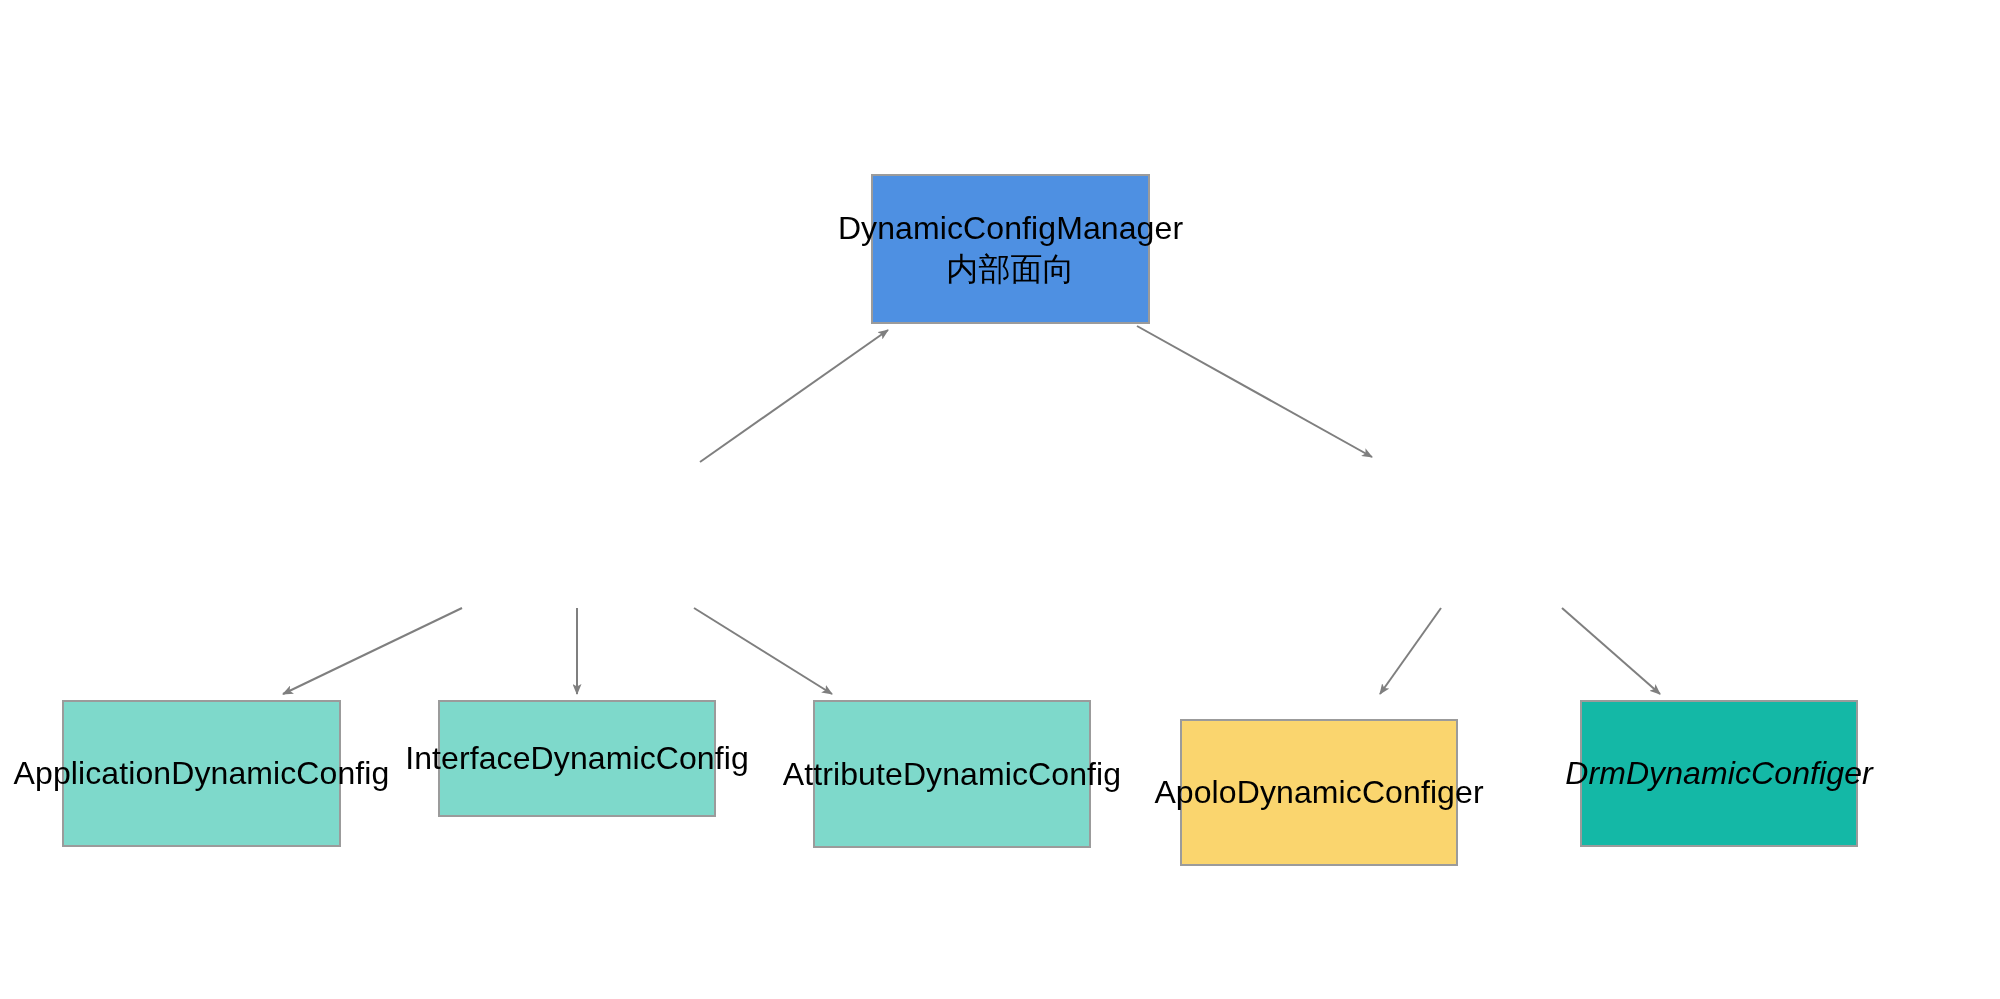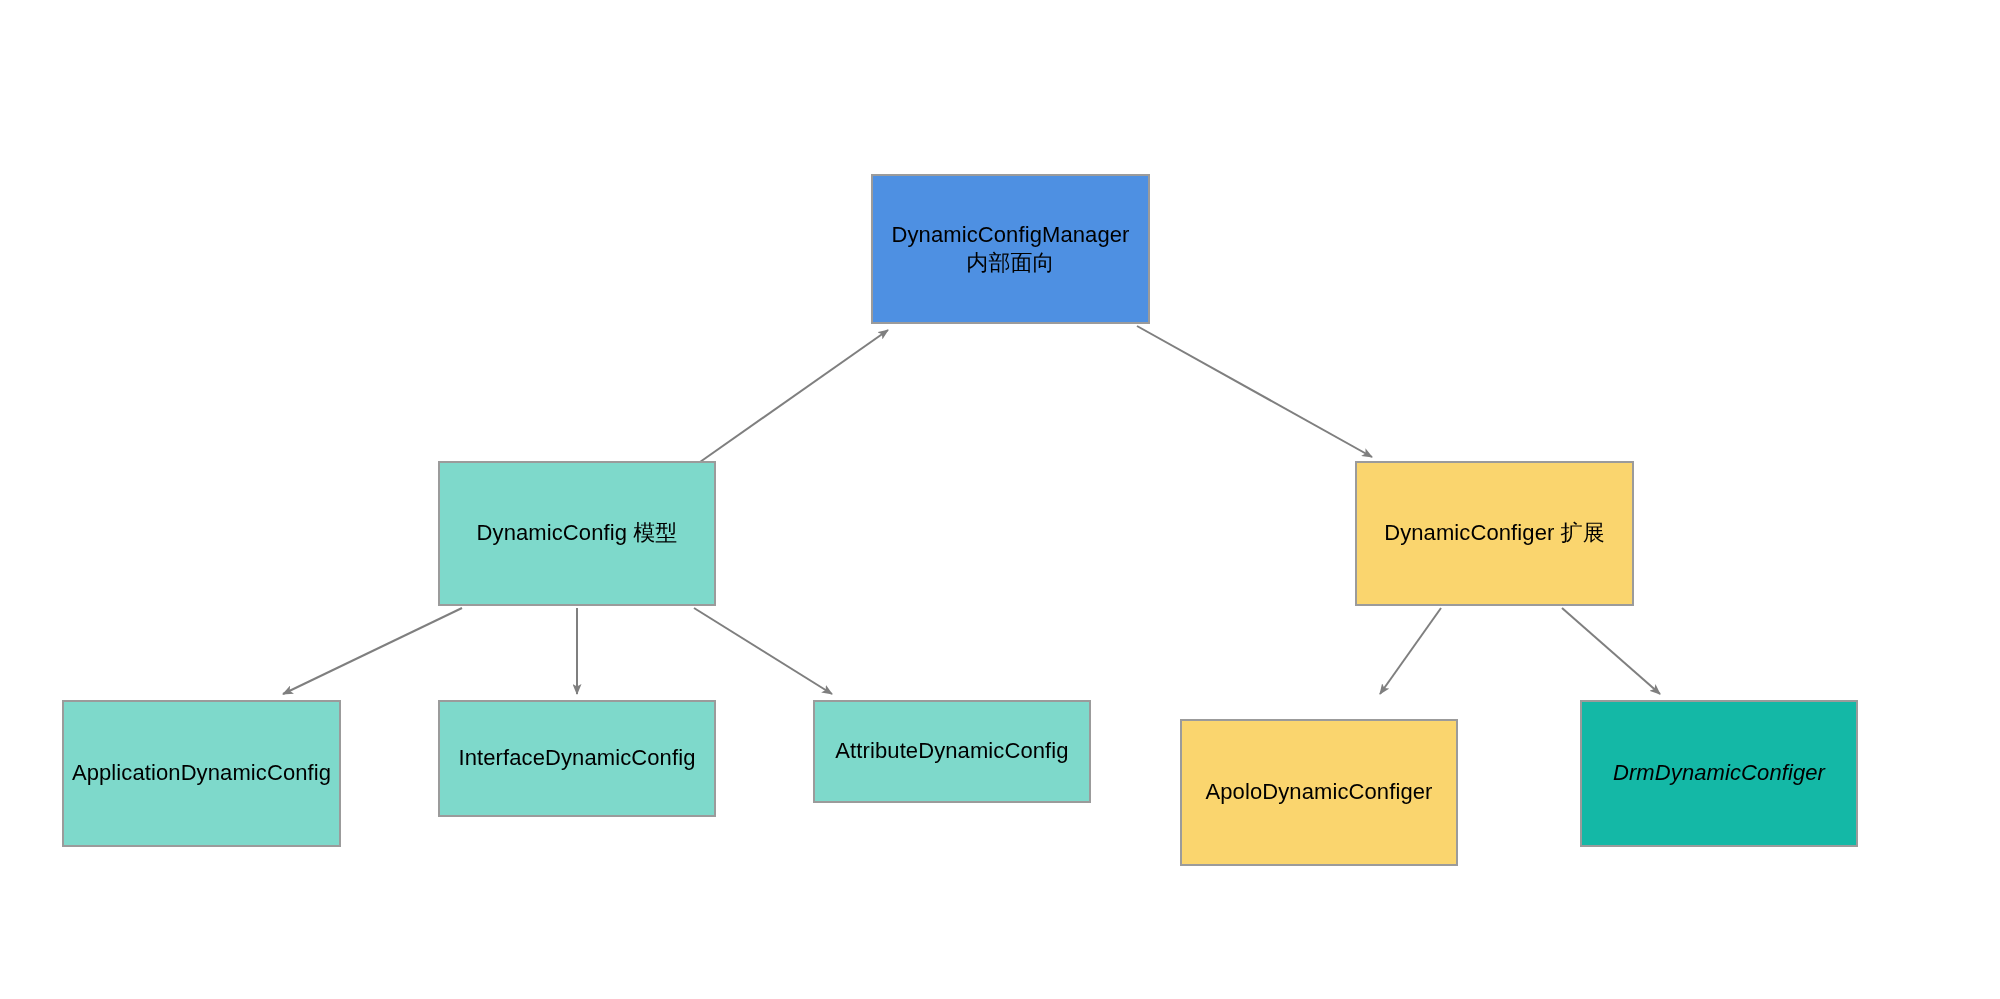--- a/index.html
+++ b/index.html
@@ -30,21 +30,21 @@
   .node-box {
     position: absolute;
     box-sizing: border-box;
     border: 2px solid #9b9b9b;
     display: flex;
     align-items: center;
     justify-content: center;
     text-align: center;
     color: #000000;
     font-family: "Liberation Sans", "DejaVu Sans", sans-serif;
-    font-size: 22px;
+    font-size: 32px;
     line-height: 1.28;
     letter-spacing: 0.1px;
     white-space: pre-line;
     user-select: none;
   }
   .node-label {
     display: block;
     padding: 0 8px;
     white-space: pre-line;
   }
@@ -69,37 +69,31 @@
         <line x1="1441" y1="608" x2="1380" y2="694" stroke="#7f7f7f" stroke-width="2" marker-end="url(#arrowhead)"></line>
         <line x1="1562" y1="608" x2="1660" y2="694" stroke="#7f7f7f" stroke-width="2" marker-end="url(#arrowhead)"></line>
       </g>
   </svg>
 
   <div class="node-box" id="node-root" style="left: 871px; top: 174px; width: 279px; height: 150px; background: rgb(78, 144, 226); border-color: rgb(155, 155, 155);">
     <span class="node-label">DynamicConfigManager
 内部面向</span>
   </div>
 
-  <div class="node-box" id="node-model" style="left: 438px; top: 461px; width: 278px; height: 145px; background: rgb(126, 217, 203); border-color: rgb(155, 155, 155);">
-    <span class="node-label">DynamicConfig 模型</span>
-  </div>
 
-  <div class="node-box" id="node-configer" style="left: 1355px; top: 461px; width: 279px; height: 145px; background: rgb(250, 213, 110); border-color: rgb(155, 155, 155);">
-    <span class="node-label">DynamicConfiger 扩展</span>
-  </div>
 
   <div class="node-box" id="node-application" style="left: 62px; top: 700px; width: 279px; height: 147px; background: rgb(126, 217, 203); border-color: rgb(155, 155, 155);">
     <span class="node-label">ApplicationDynamicConfig</span>
   </div>
 
   <div class="node-box" id="node-interface" style="left: 438px; top: 700px; width: 278px; height: 117px; background: rgb(126, 217, 203); border-color: rgb(155, 155, 155);">
     <span class="node-label">InterfaceDynamicConfig</span>
   </div>
 
-  <div class="node-box" id="node-attribute" style="left: 813px; top: 700px; width: 278px; height: 103px; background: rgb(126, 217, 203); border-color: rgb(155, 155, 155);">
+  <div class="node-box" id="node-attribute" style="left: 813px; top: 700px; width: 278px; height: 148px; background: rgb(126, 217, 203); border-color: rgb(155, 155, 155);">
     <span class="node-label">AttributeDynamicConfig</span>
   </div>
 
   <div class="node-box" id="node-apolo" style="left: 1180px; top: 700px; width: 278px; height: 147px; background: rgb(250, 213, 110); border-color: rgb(155, 155, 155); margin-top: 19px;">
     <span class="node-label">ApoloDynamicConfiger</span>
   </div>
 
   <div class="node-box" id="node-drm" style="left: 1580px; top: 700px; width: 278px; height: 147px; background: #14b8a6; border-color: rgb(155, 155, 155); font-style: italic;">
     <span class="node-label">DrmDynamicConfiger</span>
   </div>

